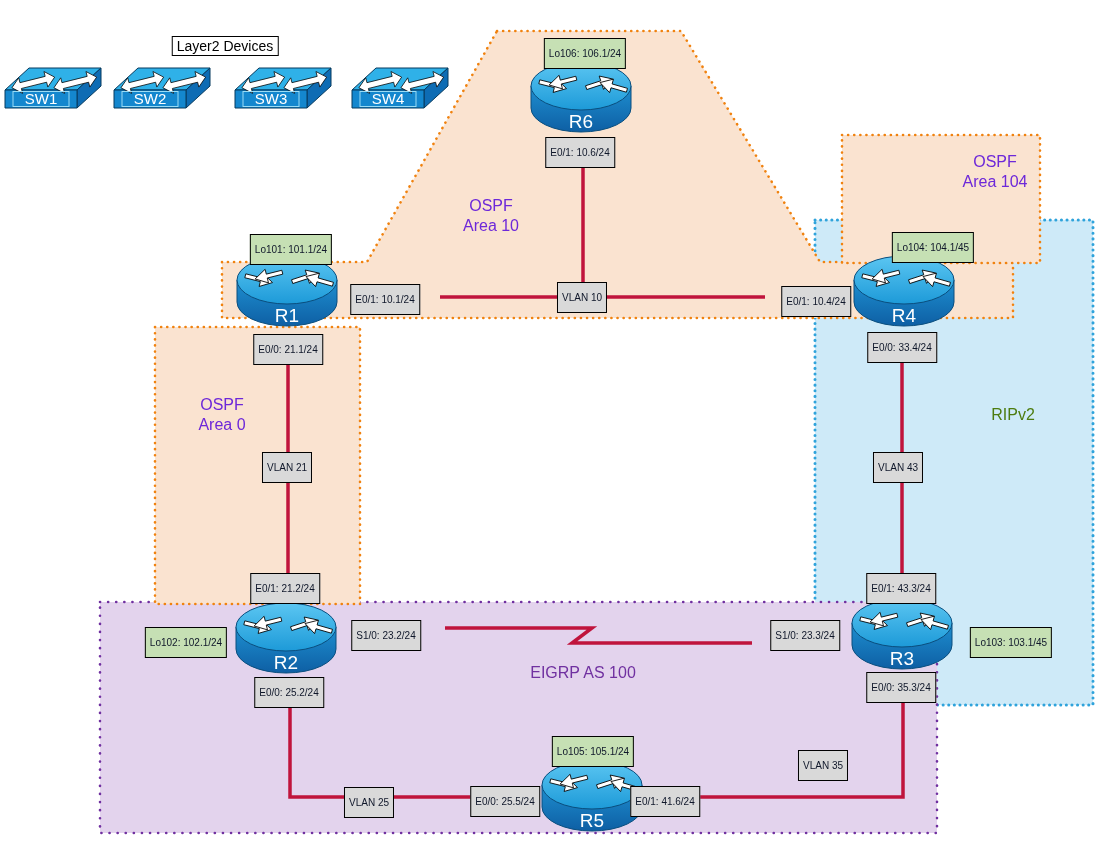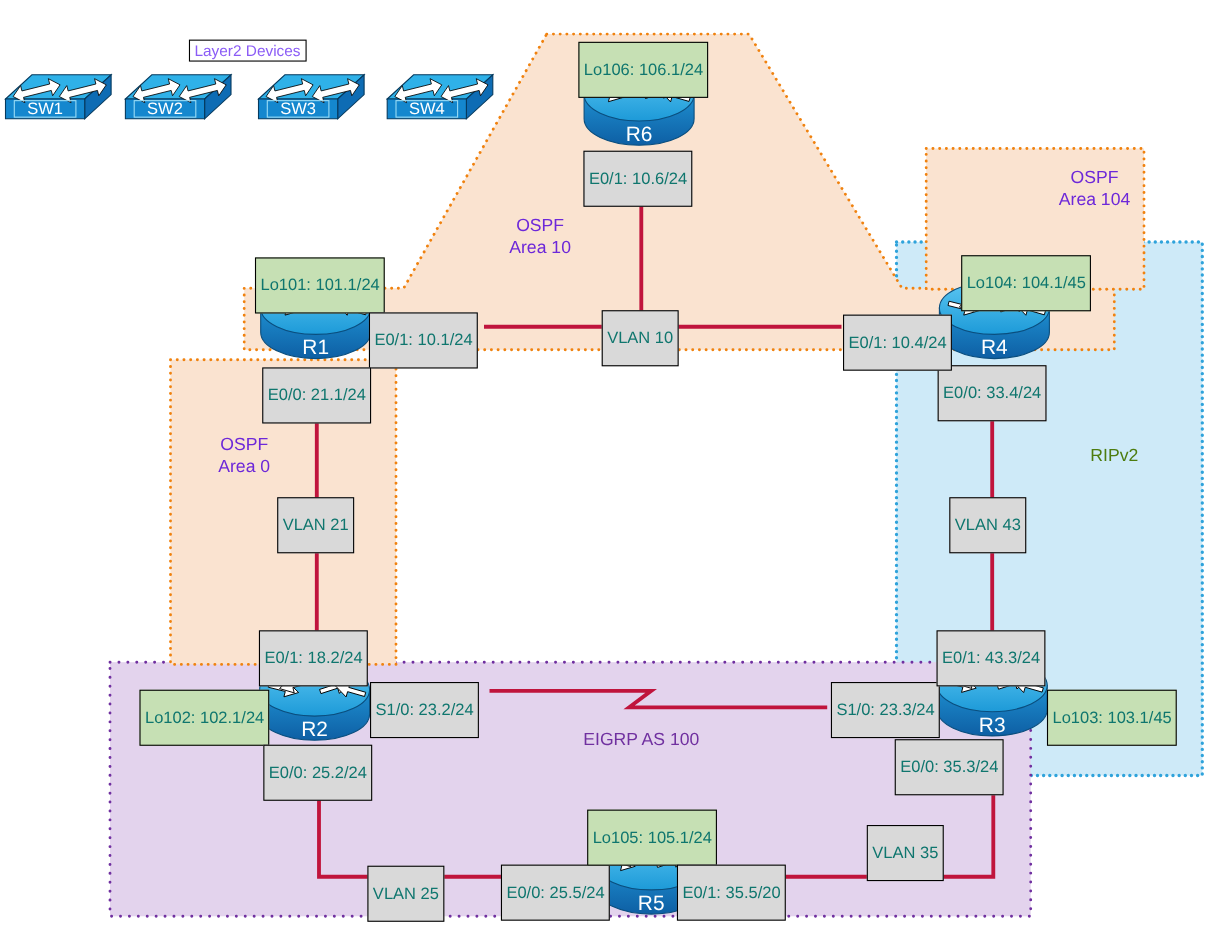--- a/index.html
+++ b/index.html
@@ -1,30 +1,30 @@
 <!DOCTYPE html>
 <html><head>
 <meta charset="utf-8">
 <style>
   html,body{margin:0;padding:0;background:#ffffff;}
   .canvas{position:relative;width:1110px;height:856px;background:#ffffff;
           font-family:"Liberation Sans",sans-serif;overflow:hidden;}
   .layer{position:absolute;left:0;top:0;}
   .dev{position:absolute;}
   .lbl{position:absolute;transform:translateX(-50%);border:1.5px solid #000;
-       font-size:15px;line-height:19px;padding:15px 4px;white-space:nowrap;color:#0f766e;}
+       font-size:10px;line-height:19px;padding:5px 4px;white-space:nowrap;color:#0f172a;}
   .lbl.gray{background:#D9D9D9;}
   .lbl.green{background:#C6E0B4;}
   .region-text{position:absolute;transform:translateX(-50%);text-align:center;
        font-size:16px;line-height:20px;white-space:nowrap;font-weight:400;}
   .region-text.orange{color:#6d28d9;}
   .region-text.purple{color:#7030A0;}
   .region-text.blue{color:#4d7c0f;}
   .legend-box{position:absolute;transform:translateX(-50%);border:1px solid #000;
-       background:#fff;color:#8b5cf6;font-size:14px;line-height:18px;padding:0 4px;white-space:nowrap;}
+       background:#fff;color:#000000;font-size:14px;line-height:18px;padding:0 4px;white-space:nowrap;}
   svg text{font-family:"Liberation Sans",sans-serif;}
 </style>
 </head>
 <body>
 
 <div class="canvas">
 
   <svg class="layer" width="1110" height="856" viewBox="0 0 1110 856">
     <defs>
       <linearGradient id="rtop" x1="0" y1="0" x2="0" y2="1">
@@ -139,30 +139,30 @@
   <div class="region-text blue" style="left:1013px;top:405px">RIPv2</div>
   <div class="region-text purple" style="left:583px;top:663px">EIGRP AS 100</div>
 
   <div class="lbl green" style="left:585px;top:38px">Lo106: 106.1/24</div>
   <div class="lbl gray" style="left:580px;top:137px">E0/1: 10.6/24</div>
   <div class="lbl gray" style="left:582px;top:282px">VLAN 10</div>
   <div class="lbl green" style="left:291px;top:234px">Lo101: 101.1/24</div>
   <div class="lbl gray" style="left:385px;top:284px">E0/1: 10.1/24</div>
   <div class="lbl gray" style="left:288px;top:334px">E0/0: 21.1/24</div>
   <div class="lbl gray" style="left:287px;top:452px">VLAN 21</div>
-  <div class="lbl gray" style="left:285px;top:573px">E0/1: 18.2/24</div>
+  <div class="lbl gray" style="left:285px;top:573px">E0/1: 21.2/24</div>
   <div class="lbl green" style="left:186px;top:627px">Lo102: 102.1/24</div>
   <div class="lbl gray" style="left:386px;top:620px">S1/0: 23.2/24</div>
   <div class="lbl gray" style="left:289px;top:677px">E0/0: 25.2/24</div>
   <div class="lbl gray" style="left:369px;top:787px">VLAN 25</div>
   <div class="lbl gray" style="left:505px;top:786px">E0/0: 25.5/24</div>
   <div class="lbl green" style="left:593px;top:736px">Lo105: 105.1/24</div>
-  <div class="lbl gray" style="left:665px;top:786px">E0/1: 35.5/20</div>
+  <div class="lbl gray" style="left:665px;top:786px">E0/1: 41.6/24</div>
   <div class="lbl gray" style="left:823px;top:750px">VLAN 35</div>
-  <div class="lbl gray" style="left:863px;top:672px">E0/0: 35.3/24</div>
+  <div class="lbl gray" style="left:901px;top:672px">E0/0: 35.3/24</div>
   <div class="lbl gray" style="left:805px;top:620px">S1/0: 23.3/24</div>
   <div class="lbl green" style="left:1011px;top:627px">Lo103: 103.1/45</div>
   <div class="lbl gray" style="left:901px;top:573px">E0/1: 43.3/24</div>
   <div class="lbl gray" style="left:898px;top:452px">VLAN 43</div>
   <div class="lbl gray" style="left:902px;top:332px">E0/0: 33.4/24</div>
   <div class="lbl green" style="left:933px;top:232px">Lo104: 104.1/45</div>
   <div class="lbl gray" style="left:816px;top:286px">E0/1: 10.4/24</div>
 
 </div>
 

